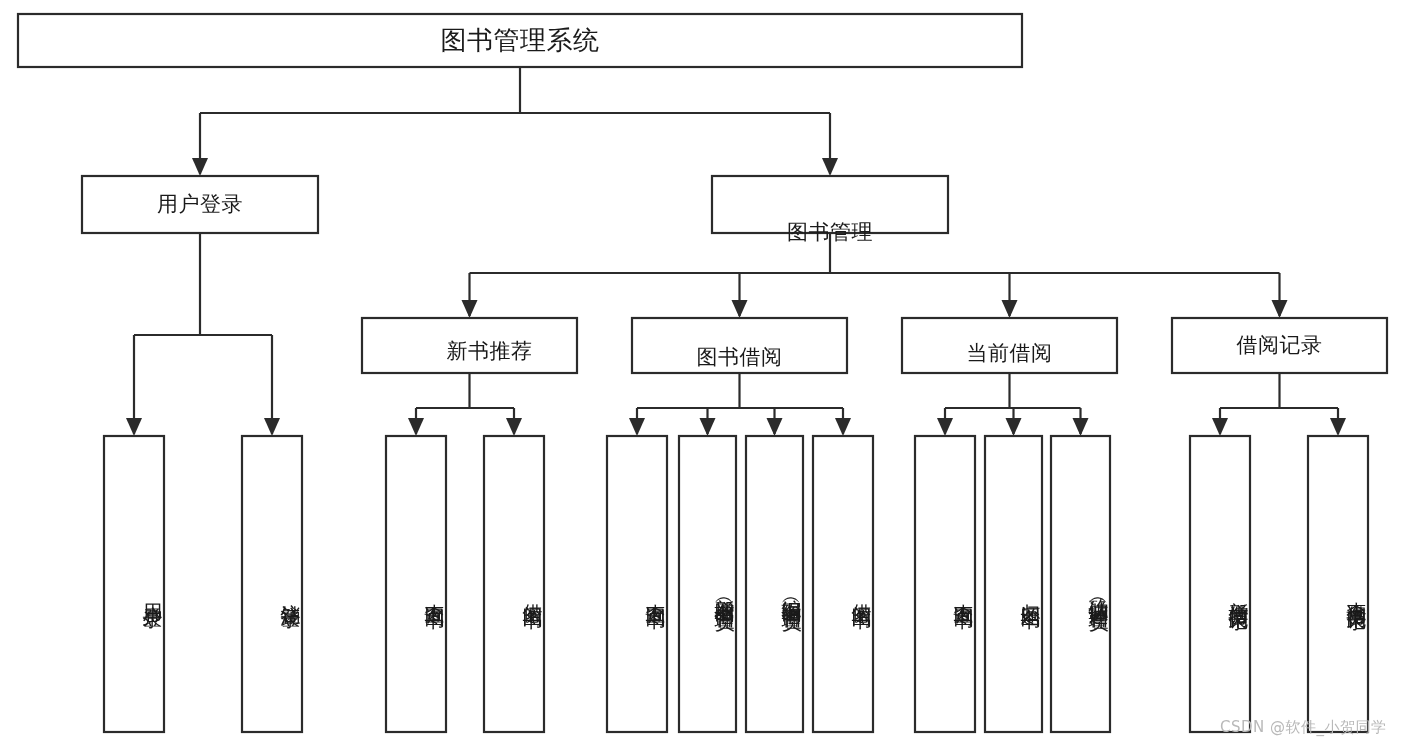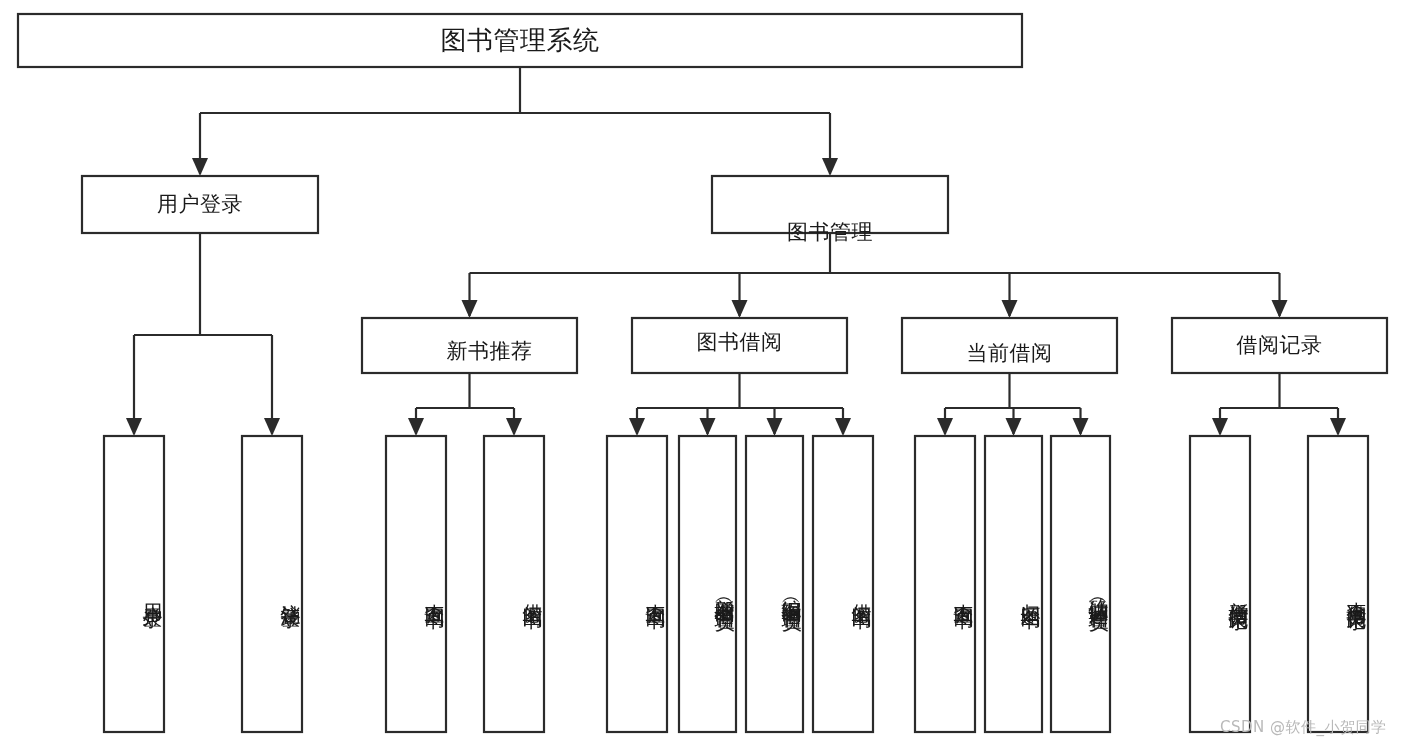--- a/index.html
+++ b/index.html
@@ -165,21 +165,21 @@
         <rect x="1190" y="436" width="60" height="296" class="node-box"></rect>
         <rect x="1308" y="436" width="60" height="296" class="node-box"></rect>
       </g>
   </svg>
 
   <div id="labels-layer">
       <div class="node-label horizontal root" style="left: 18px; top: 14px; width: 1004px; height: 53px;">图书管理系统</div>
       <div class="node-label horizontal" style="left: 82px; top: 176px; width: 236px; height: 57px;">用户登录</div>
       <div class="node-label horizontal" style="left: 712px; top: 176px; width: 236px; height: 59px; margin-top: 27px;">图书管理</div>
       <div class="node-label horizontal" style="left: 362px; top: 330px; width: 215px; height: 42px; margin-left: 20px;">新书推荐</div>
-      <div class="node-label horizontal" style="left: 632px; top: 315px; width: 215px; height: 55px;">图书借阅</div>
+      <div class="node-label horizontal" style="left: 632px; top: 330px; width: 215px; height: 55px;">图书借阅</div>
       <div class="node-label horizontal" style="left: 902px; top: 318px; width: 215px; height: 70px;">当前借阅</div>
       <div class="node-label horizontal" style="left: 1172px; top: 318px; width: 215px; height: 55px;">借阅记录</div>
       <div class="node-label vertical" style="left: 104px; top: 436px; width: 60px; height: 296px; padding-top: 16px; box-sizing: border-box;">用户登录</div>
       <div class="node-label vertical" style="left: 242px; top: 436px; width: 60px; height: 296px; padding-top: 16px; box-sizing: border-box;">注销登录</div>
       <div class="node-label vertical" style="left: 386px; top: 436px; width: 60px; height: 296px; padding-top: 16px; box-sizing: border-box;">查询图书</div>
       <div class="node-label vertical" style="left: 484px; top: 436px; width: 60px; height: 296px; padding-top: 16px; box-sizing: border-box;">借阅图书</div>
       <div class="node-label vertical" style="left: 607px; top: 436px; width: 60px; height: 296px; padding-top: 16px; box-sizing: border-box;">查询图书</div>
       <div class="node-label vertical" style="left: 679px; top: 436px; width: 57px; height: 296px; padding-top: 16px; box-sizing: border-box;">新增图书（管理员）</div>
       <div class="node-label vertical" style="left: 746px; top: 436px; width: 57px; height: 296px; padding-top: 16px; box-sizing: border-box;">编辑图书（管理员）</div>
       <div class="node-label vertical" style="left: 813px; top: 436px; width: 60px; height: 296px; padding-top: 16px; box-sizing: border-box;">借阅图书</div>

